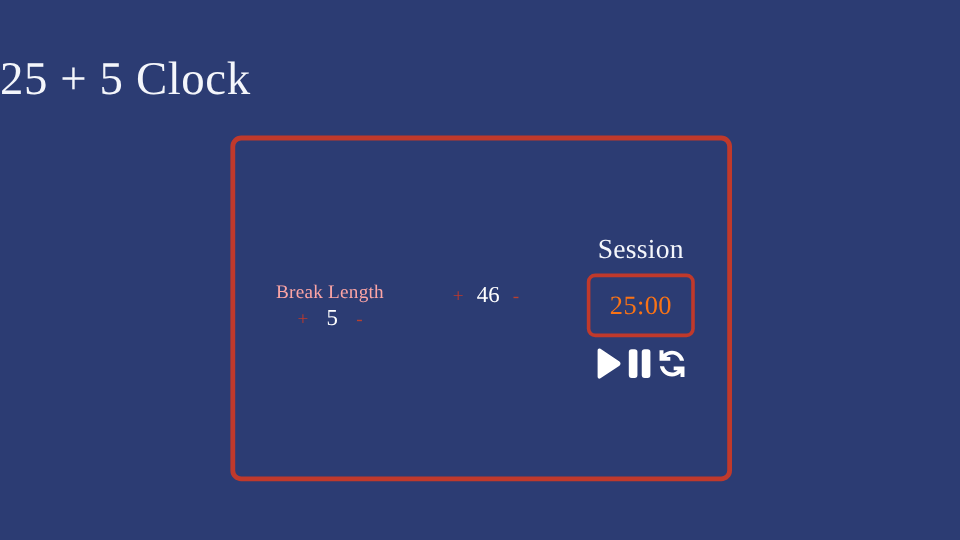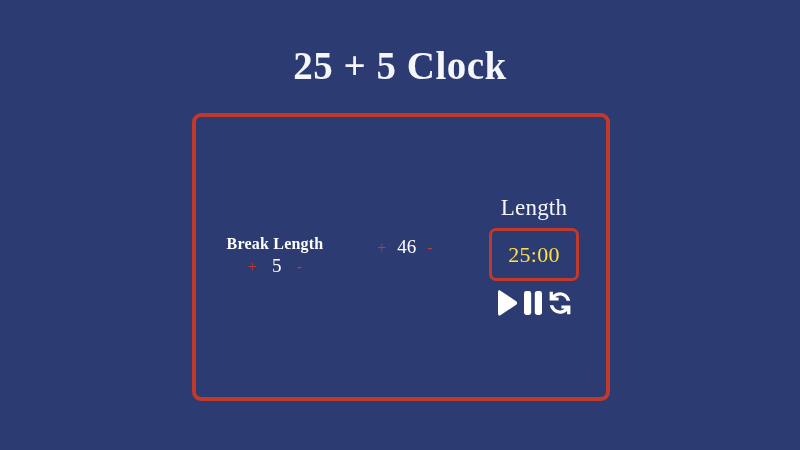--- a/index.html
+++ b/index.html
@@ -19,25 +19,24 @@
     position: absolute;
     inset: 0;
   }
 
   
   .page-title {
     position: absolute;
     top: 43px;
     left: 0;
     width: 800px;
-    text-align: center;
     font-size: 39px;
     line-height: 46px;
     color: #f4f6fb;
-    font-weight: bold;
+    font-weight: normal;
     letter-spacing: 0.5px;
     white-space: nowrap;
   }
 
   
   .clock-panel {
     position: absolute;
     left: 192px;
     top: 113px;
     width: 418px;
@@ -60,23 +59,22 @@
     position: absolute;
     text-align: center;
     white-space: nowrap;
   }
   .length-block.break-block  { left: 214px; top: 234px; width: 122px; }
   .length-block.session-block{ left: 341px; top: 234px; width: 128px; }
 
   .length-label {
     font-size: 16px;
     line-height: 19px;
-    color: #ffffff;
+    color: #fca5a5;
     letter-spacing: 0.2px;
-    font-weight: bold;
   }
 
   .length-row {
     margin-top: 2px;
     display: flex;
     align-items: baseline;
     justify-content: center;
     gap: 11px;
     line-height: 22px;
   }
@@ -126,21 +124,21 @@
     box-sizing: border-box;
     border: 3px solid #c0392b;
     border-radius: 7px;
     display: flex;
     align-items: center;
     justify-content: center;
   }
 
   .timer-time {
     font-size: 22px;
-    color: #fde047;
+    color: #f97316;
     line-height: 26px;
     letter-spacing: 0.3px;
   }
 
   
   .transport {
     margin-top: 7px;
     display: flex;
     align-items: center;
     justify-content: center;
@@ -183,21 +181,21 @@
       <div class="length-row">
         <button class="step-btn plus">+</button>
         <span class="length-value">46</span>
         <button class="step-btn minus">-</button>
       </div>
     </div>
 
   </div>
 
   <div class="timer-group">
-    <div class="timer-label">Length</div>
+    <div class="timer-label">Session</div>
 
     <div class="timer-box">
       <span class="timer-time">25:00</span>
     </div>
 
     <div class="transport">
 
       <button class="transport-btn">
         <span>
           <svg width="26" height="30" viewBox="0 0 26 30" aria-hidden="true">

